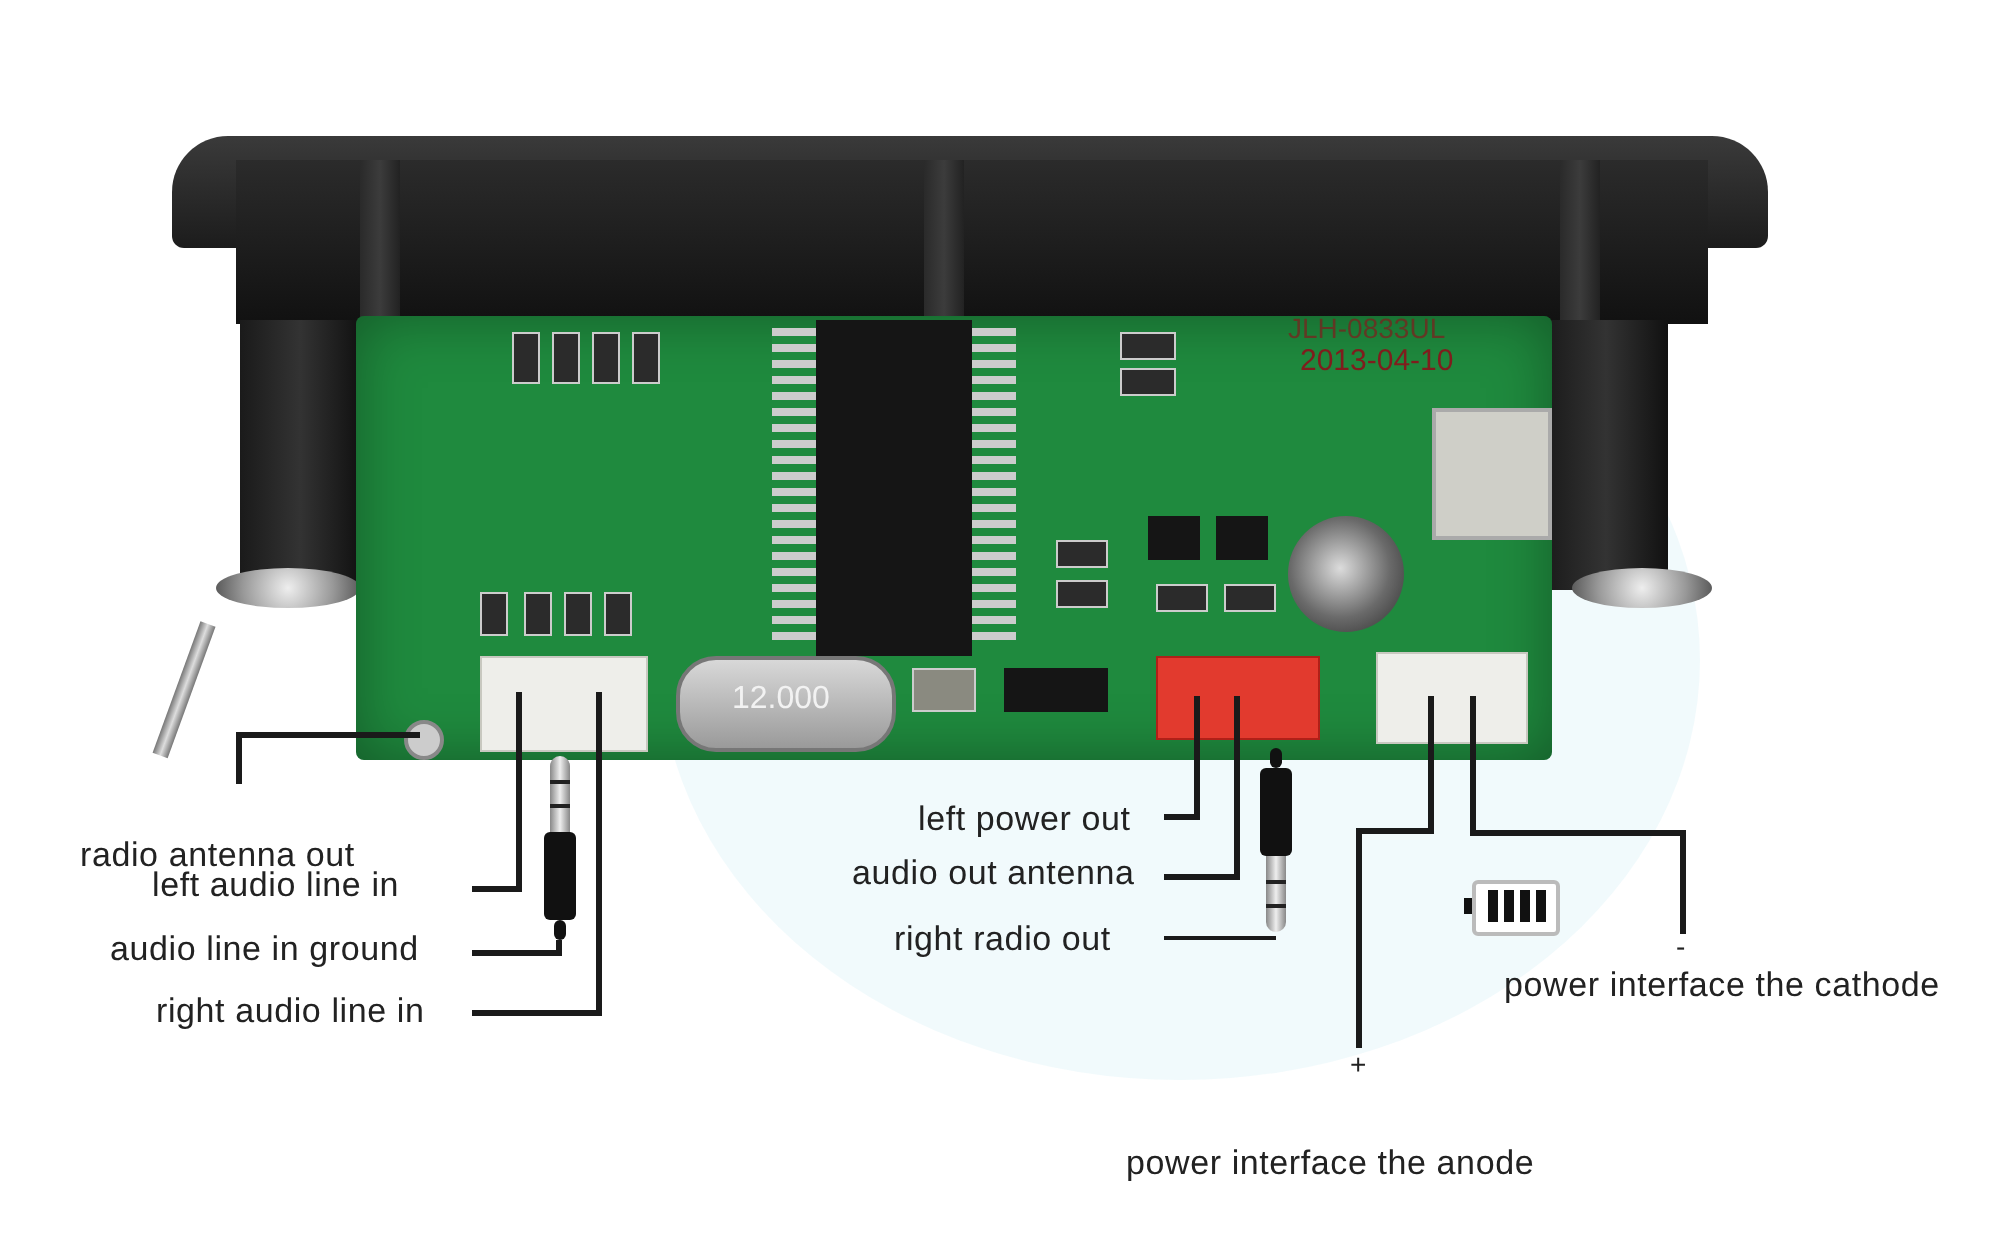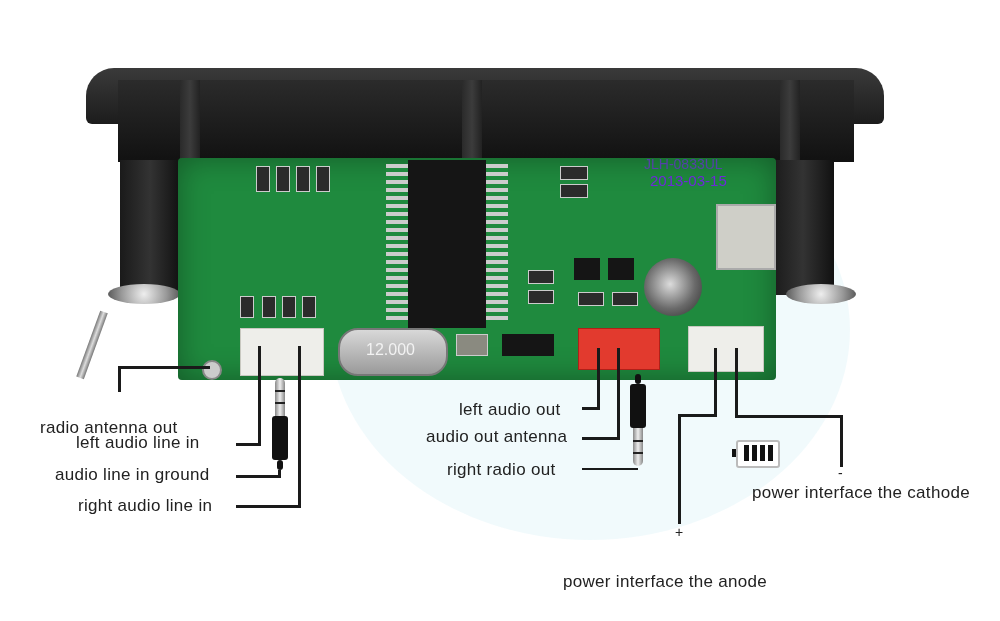--- a/index.html
+++ b/index.html
@@ -9,21 +9,21 @@
   .line { position: absolute; background: #1a1a1a; }
   .watermark { position:absolute; border-radius: 50%; background: rgba(180,230,240,0.18); }
   .bezel { left: 86px; top: 68px; width: 798px; height: 56px; background: linear-gradient(#3a3a3a,#1c1c1c); border-radius: 28px 28px 6px 6px; }
   .housing { left: 118px; top: 80px; width: 736px; height: 82px; background: linear-gradient(#2b2b2b,#111); }
   .rib { position:absolute; top:80px; height:82px; width:20px; background: linear-gradient(90deg,#2a2a2a,#3c3c3c,#222); }
   .leg { position:absolute; background: linear-gradient(90deg,#1a1a1a,#333,#111); }
   .pcb { left: 178px; top: 158px; width: 598px; height: 222px; background: #1f8a3e; border-radius: 4px; box-shadow: inset 0 0 30px rgba(0,0,0,0.35); }
   .chip { position:absolute; background:#151515; }
   .pin { position:absolute; background:#c9c9c9; }
   .smd { position:absolute; background:#2b2b2b; border:1px solid #ccc; }
-  .silk { position:absolute; color:#6d28d9; font-size:14px; font-family: "Liberation Sans", sans-serif; }
+  .silk { position:absolute; color:#7f1d1d; font-size:14px; font-family: "Liberation Sans", sans-serif; }
   .conn-white { position:absolute; background:#eeeeea; border:1px solid #c8c8c0; }
   .conn-red { position:absolute; background:#e23a2e; border:1px solid #b02018; }
   .crystal { position:absolute; background: linear-gradient(#d8d8d8,#9a9a9a); border-radius: 20px; border:2px solid #777; }
   .cap { position:absolute; border-radius:50%; background: radial-gradient(circle at 45% 45%, #dcdcdc, #6a6a6a 55%, #2a2a2a); }
   .jack { position:absolute; }
   .jack .body { position:absolute; background:#111; border-radius:3px; }
   .jack .tip { position:absolute; background: linear-gradient(90deg,#888,#eee,#888); }
   .jack .ring { position:absolute; background:#222; height:2px; }
   .battery { position:absolute; border:2px solid #bbb; border-radius:3px; background:#fff; }
   .battery .cell { position:absolute; top:3px; width:5px; height:16px; background:#111; }
@@ -74,21 +74,21 @@
   <div class="smd" style="left:456px;top:334px;width:30px;height:20px;background:#8a8a80;"></div>
 
   <div class="cap" style="left:644px;top:258px;width:58px;height:58px;"></div>
 
   <div class="abs" style="left:716px;top:204px;width:56px;height:62px;background:#cfcfc8;border:2px solid #aaa;"></div>
 
   <div class="crystal" style="left:338px;top:328px;width:106px;height:44px;"></div>
   <div class="silk" style="left:366px;top:341px;color:#f2f2f2;font-size:16px;">12.000</div>
 
   <div class="silk" style="left:644px;top:156px;font-size:14px;opacity:0.7;">JLH-0833UL</div>
-  <div class="silk" style="left:650px;top:172px;font-size:15px;">2013-03-15</div>
+  <div class="silk" style="left:650px;top:172px;font-size:15px;">2013-04-10</div>
 
   <div class="conn-white" style="left:240px;top:328px;width:82px;height:46px;"></div>
   <div class="conn-red" style="left:578px;top:328px;width:80px;height:40px;"></div>
   <div class="conn-white" style="left:688px;top:326px;width:74px;height:44px;"></div>
   <div class="abs" style="left:202px;top:360px;width:16px;height:16px;border-radius:50%;background:#ccc;border:2px solid #888;"></div>
 </div>
 
 <div class="jack" style="left:270px;top:378px;width:20px;height:92px;">
   <div class="tip" style="left:5px;top:0;width:10px;height:38px;border-radius:5px 5px 0 0;"></div>
   <div class="ring" style="left:5px;top:12px;width:10px;"></div>
@@ -137,19 +137,19 @@
 <div class="line" style="left:678px;top:414px;width:3px;height:110px;"></div>
 
 <div class="line" style="left:735px;top:348px;width:3px;height:70px;"></div>
 <div class="line" style="left:735px;top:415px;width:108px;height:3px;"></div>
 <div class="line" style="left:840px;top:415px;width:3px;height:52px;"></div>
 
 <div class="label" style="left:40px;top:393px;margin-top:25px;">radio antenna out</div>
 <div class="label" style="left:76px;top:433px;">left audio line in</div>
 <div class="label" style="left:55px;top:465px;">audio line in ground</div>
 <div class="label" style="left:78px;top:496px;text-align:right;">right audio line in</div>
-<div class="label" style="left:459px;top:400px;">left audio out</div>
+<div class="label" style="left:459px;top:400px;">left power out</div>
 <div class="label" style="left:426px;top:427px;">audio out antenna</div>
 <div class="label" style="left:447px;top:460px;">right radio out</div>
 <div class="label" style="left:838px;top:465px;font-size:14px;">-</div>
 <div class="label" style="left:752px;top:483px;">power  interface  the cathode</div>
 <div class="label" style="left:675px;top:524px;font-size:14px;">+</div>
 <div class="label" style="left:563px;top:572px;">power interface the anode</div>
 
 </body></html>

